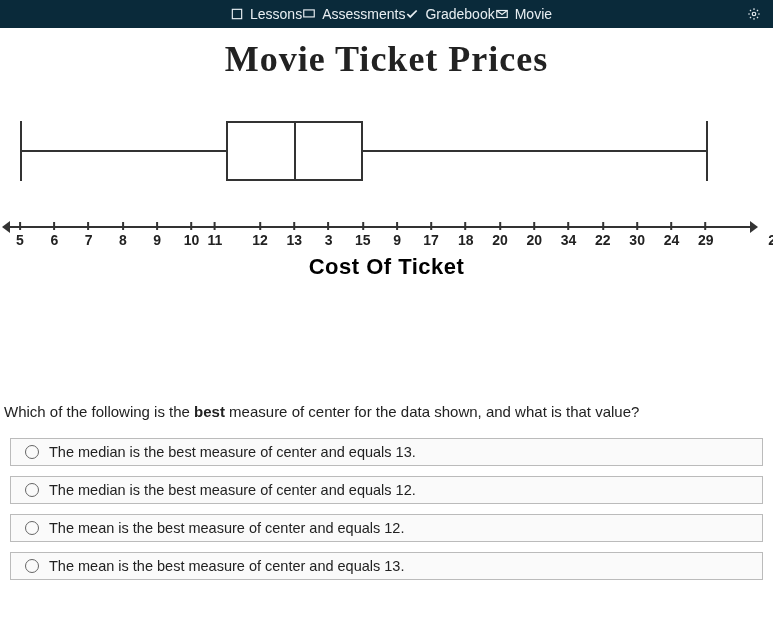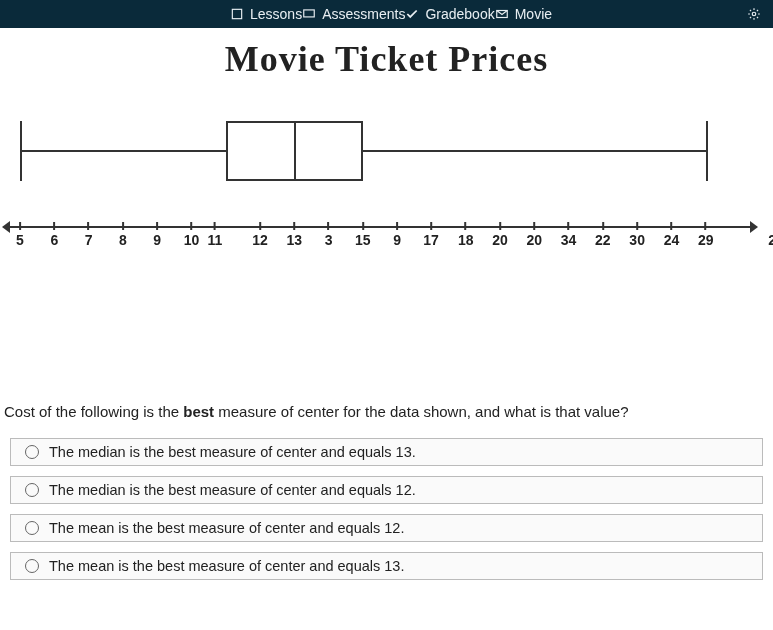--- a/index.html
+++ b/index.html
@@ -149,25 +149,26 @@
           <span>24</span>
         </div>
         <div class="tick" style="left:705.7142857142857px">
           <span>29</span>
         </div>
         <div class="tick" style="left:776px">
           <span>26</span>
         </div>
       </div>
   </div>
+  <div class="axis-label">Cost Of Ticket</div>
 </div>
 
 <div class="question-block">
   <div class="question-text">
-    <span>Cost of the following is the </span><b>best</b><span> measure of center for the data shown, and what is that value?</span>
+    <span>Which of the following is the </span><b>best</b><span> measure of center for the data shown, and what is that value?</span>
   </div>
   <div id="options">
       <div class="option">
        <div class="radio"></div>
        <div class="option-text">The median is the best measure of center and equals 13.</div>
      </div>
       <div class="option">
        <div class="radio"></div>
        <div class="option-text">The median is the best measure of center and equals 12.</div>
      </div>

